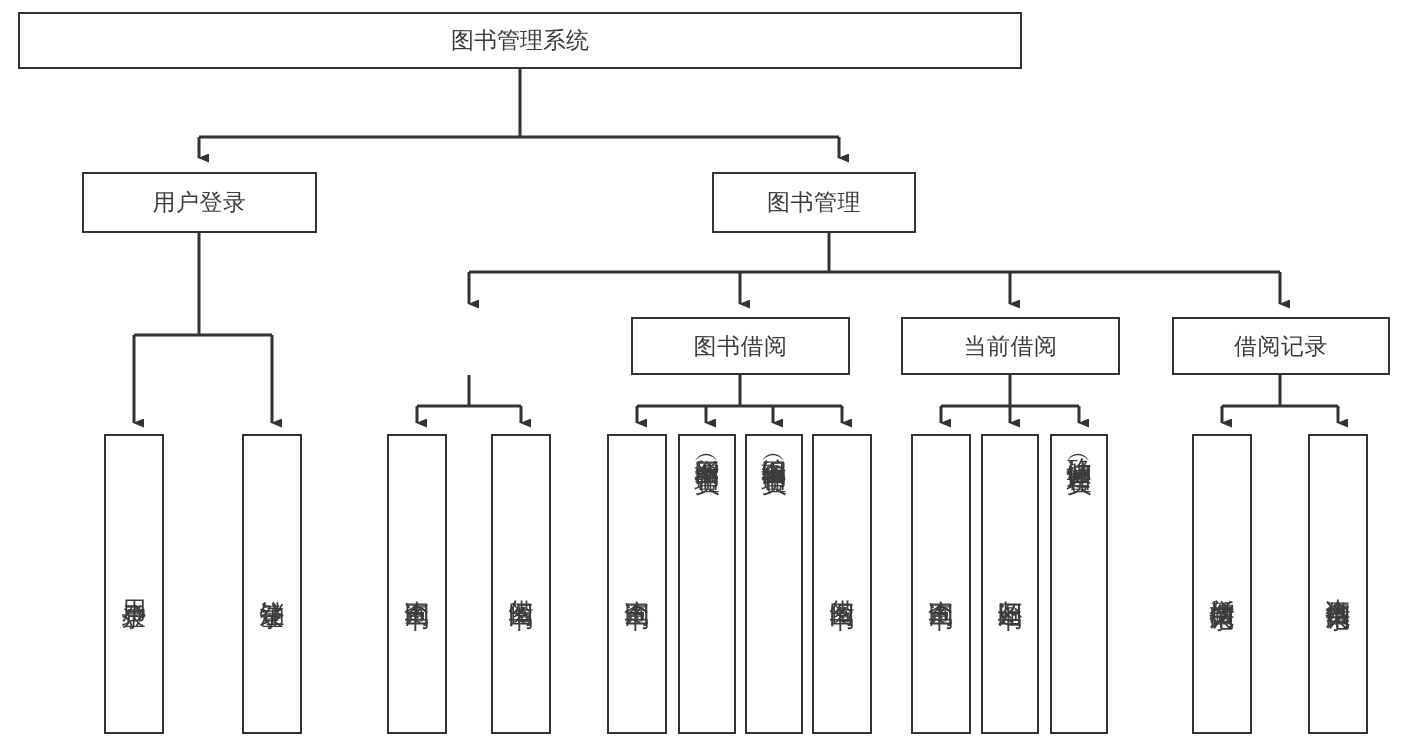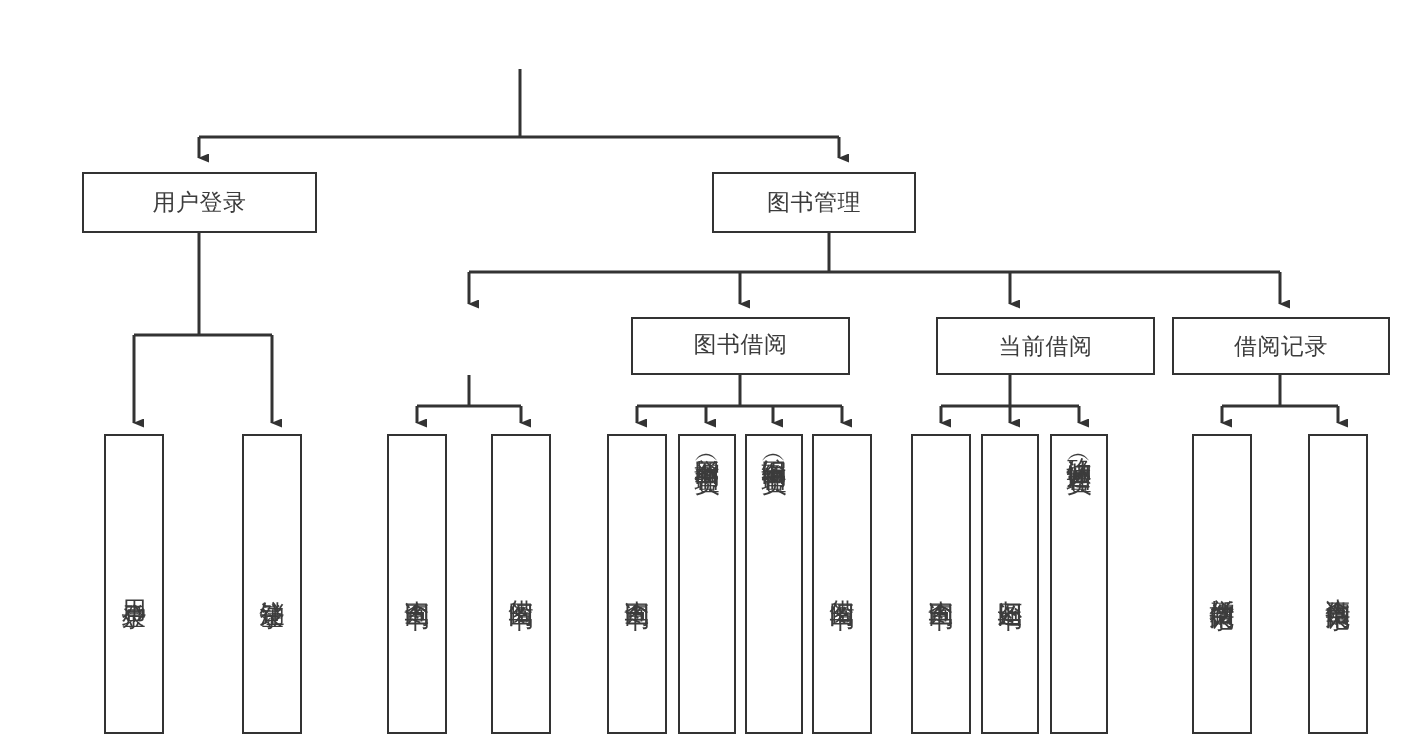--- a/index.html
+++ b/index.html
@@ -119,35 +119,38 @@
       <path d="M1010,406 L1010,423" marker-end="url(#arr)"></path>
       <path d="M1079,406 L1079,423" marker-end="url(#arr)"></path>
 
       <path d="M1280,375 L1280,406"></path>
       <path d="M1222,406 L1338,406"></path>
       <path d="M1222,406 L1222,423" marker-end="url(#arr)"></path>
       <path d="M1338,406 L1338,423" marker-end="url(#arr)"></path>
     </g>
   </svg>
 
+  <div class="node root" style="left:18px; top:12px; width:1004px; height:57px;">
+    <span class="label">图书管理系统</span>
+  </div>
 
   <div class="node horiz" style="left:82px; top:172px; width:235px; height:61px;">
     <span class="label">用户登录</span>
   </div>
 
   <div class="node horiz" style="left:712px; top:172px; width:204px; height:61px;">
     <span class="label">图书管理</span>
   </div>
 
 
-  <div class="node horiz" style="left:631px; top:317px; width:219px; height:58px;font-family:Liberation Mono, monospace;">
+  <div class="node horiz" style="left:631px; top:317px; width:219px; height:58px;">
     <span class="label">图书借阅</span>
   </div>
 
-  <div class="node horiz" style="left:901px; top:317px; width:219px; height:58px;margin-left:35px;">
+  <div class="node horiz" style="left:901px; top:317px; width:219px; height:58px;">
     <span class="label">当前借阅</span>
   </div>
 
   <div class="node horiz" style="left:1172px; top:317px; width:218px; height:58px;justify-content:center;">
     <span class="label">借阅记录</span>
   </div>
 
   <div class="node vert center" style="left:104px; top:434px; width:60px; height:300px;">
     <span class="label">用户登录</span>
   </div>

